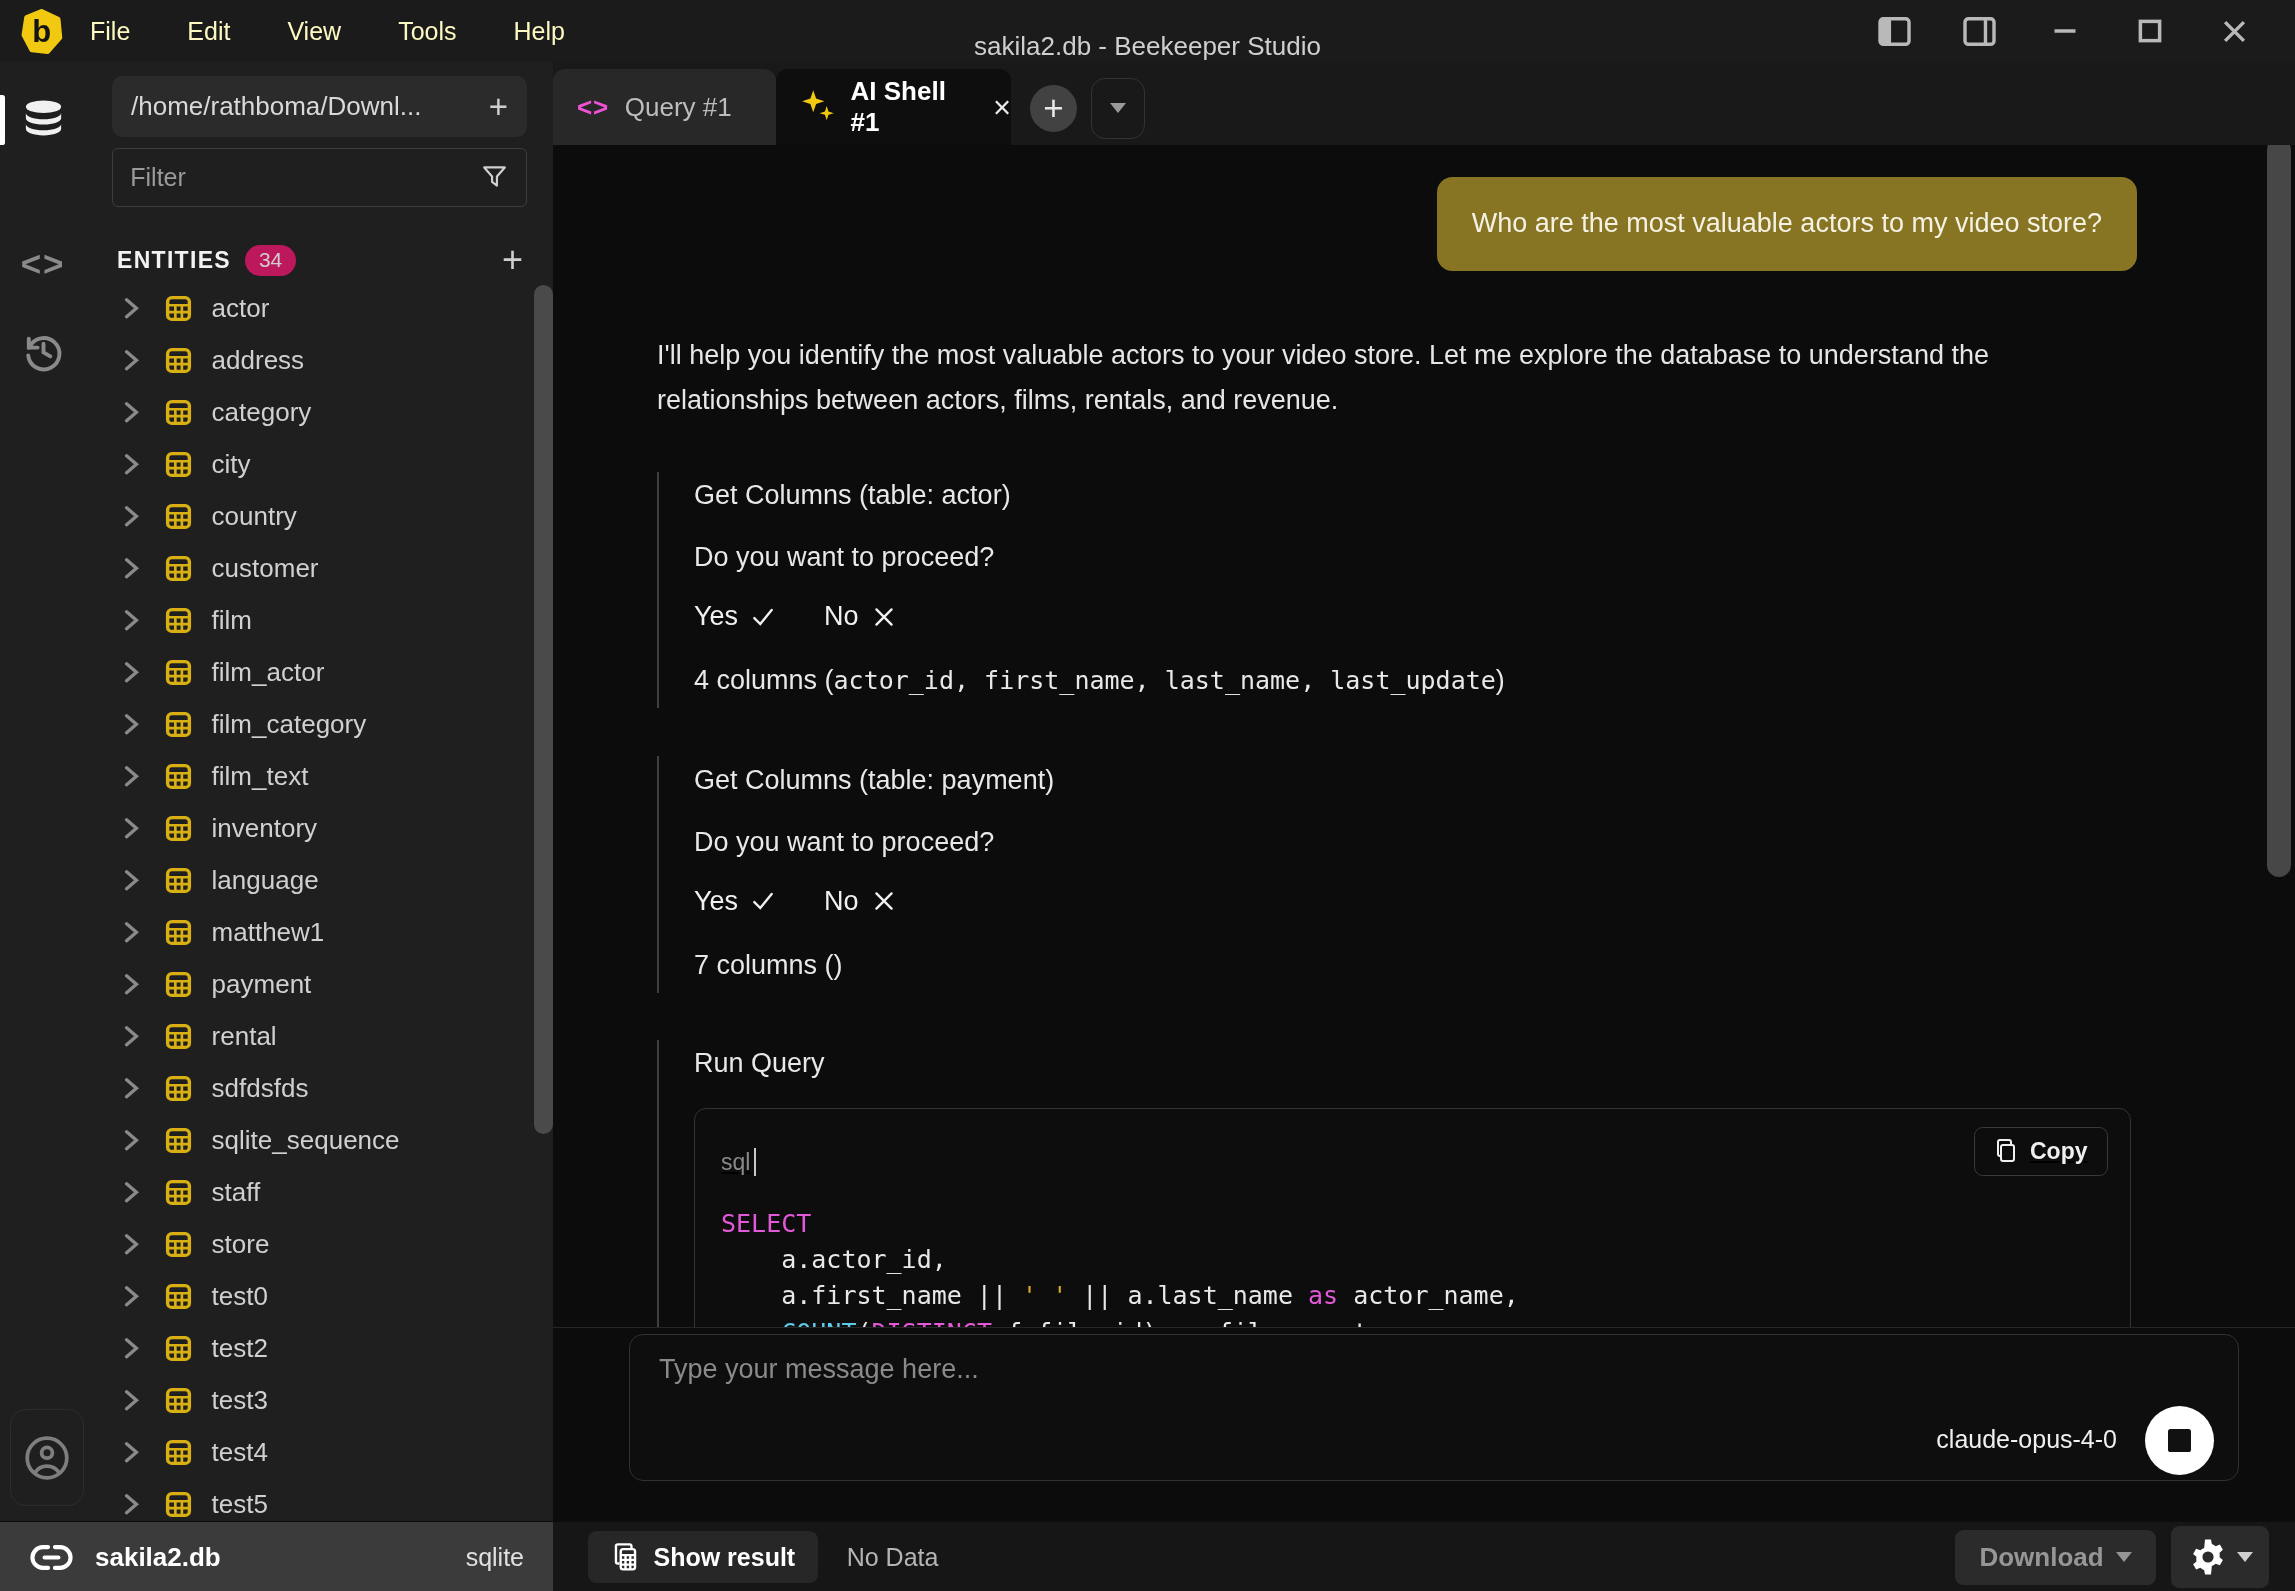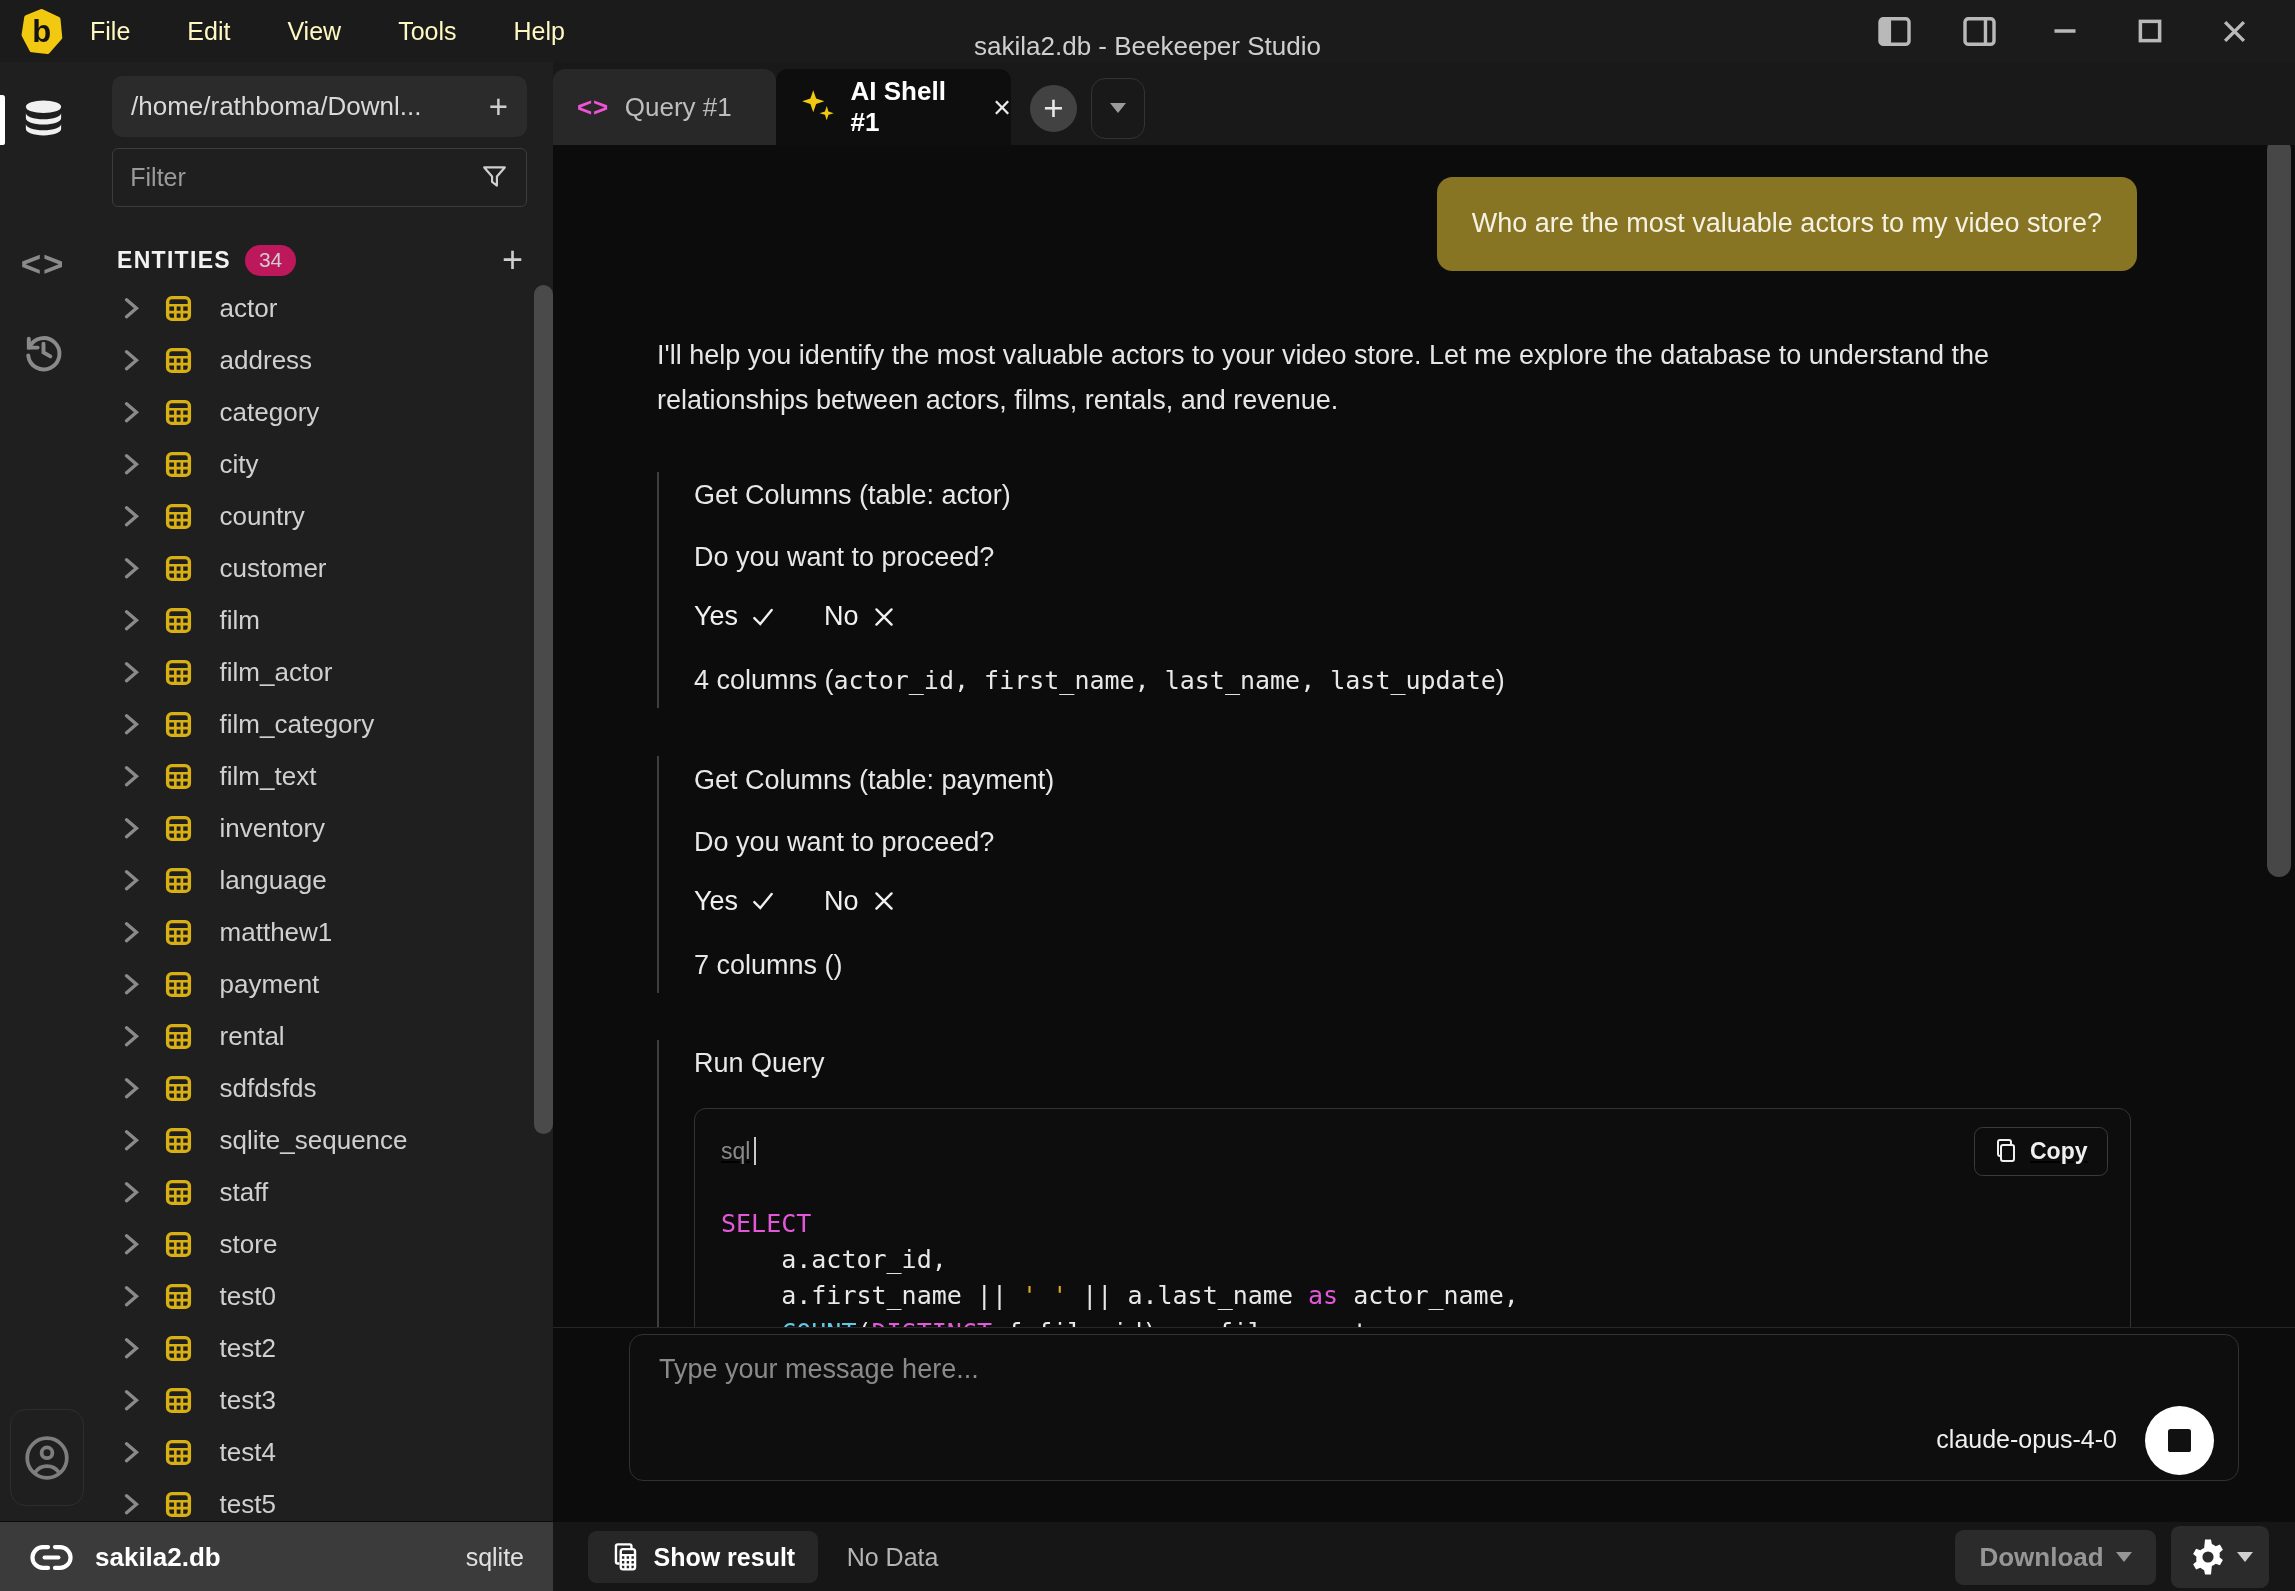--- a/index.html
+++ b/index.html
@@ -40,21 +40,21 @@
   .filter-input::placeholder { color:#9a9a9a; }
   .entities-head { position:absolute; left:31px; top:178px; width:406px; height:40px; display:flex; align-items:center; }
   .entities-label { color:#f2f2f2; font-size:23px; font-weight:bold; letter-spacing:1.3px; }
   .entities-count { margin-left:14px; background:#be185d; color:#cfcfcf; border-radius:17.3px; font-size:21px;
     padding:3.5px 14px; }
   .entities-add { margin-left:auto; color:#cfcfcf; font-size:36px; font-weight:300; line-height:1; }
   .entity-list { position:absolute; left:0; top:220px; width:467px; height:1240px; overflow:hidden; }
   .entity-row { height:52px; display:flex; align-items:center; padding-left:36px; cursor:pointer; }
   .entity-chev { width:26px; display:flex; align-items:center; }
   .entity-icon { margin-left:15.6px; margin-right:19px; display:flex; align-items:center; }
-  .entity-label { color:#d0d0d0; font-size:26px;margin-left:8px; }
+  .entity-label { color:#d0d0d0; font-size:26px; }
   .side-scroll { position:absolute; left:448px; top:223px; width:19px; height:849px; background:#4a4a4a; border-radius:9.5px; }
 
   
   .tabbar { position:absolute; left:553px; top:62px; width:1742px; height:83px; background:#191919; z-index:5; }
   .tab { position:absolute; top:7px; height:76px; border-radius:12px 12px 0 0; display:flex; align-items:center; cursor:pointer; }
   .tab-query { left:0px; width:223px; background:#282828; padding-left:24px; }
   .tab-ai { left:223px; width:235px; background:#0e0e0e; padding-left:22.5px; }
   .tab-code-icon { color:#f052d6; font-size:26px; font-weight:600; letter-spacing:0.9px; margin-right:15.6px; }
   .tab-label { color:#bdbdbd; font-size:26px; }
   .tab-ai .tab-label { color:#fff; font-weight:bold; }
@@ -74,21 +74,21 @@
   .tool-block { margin-top:48px; border-left:2.6px solid #3f3f3f; padding:8.6px 0 12px 35px; width:fit-content; min-width:994px; }
   .tool-title { color:#e8e8e8; font-size:27px; }
   .tool-prompt { margin-top:31px; color:#e8e8e8; font-size:27px; }
   .yesno-row { margin-top:28px; display:flex; align-items:center; gap:48px; }
   .yn-btn { display:flex; align-items:center; gap:12px; background:transparent; border:none; color:#f0f0f0;
     font-size:27px; font-family:inherit; cursor:pointer; padding:0; }
   .tool-result { margin-top:33px; color:#e8e8e8; font-size:27px; }
   .tool-result .mono { font-family:"DejaVu Sans Mono","Liberation Mono",monospace; font-size:25px; }
   .run-block { margin-top:47px; border-left:2.6px solid #3f3f3f; padding:8.6px 0 0 35px; }
   .code-card { margin-top:29px; width:1437px; border:1.7px solid #333; border-radius:12px; background:#0d0d0d; overflow:hidden; }
-  .code-head { display:flex; align-items:center; padding:17.3px 22.5px 7px 26px;text-decoration:underline; }
+  .code-head { display:flex; align-items:flex-end; padding:17.3px 22.5px 7px 26px;text-decoration:underline; }
   .code-lang { color:#8a8a8a; font-size:23px; }
   .code-caret { display:inline-block; width:1.7px; height:28px; background:#c9c9c9; margin-left:3.5px; vertical-align:middle; }
   .copy-btn { margin-left:auto; display:flex; align-items:center; gap:12px; border:1.7px solid #3a3a3a; border-radius:8.6px;
     background:transparent; padding:10.4px 19px; color:#f0f0f0; font-size:23px; font-weight:600; font-family:inherit; cursor:pointer; }
   .code-body { padding:22.5px 26px 26px 26px; font-family:"DejaVu Sans Mono","Liberation Mono",monospace;
     font-size:25px; line-height:1.45; white-space:pre; }
   .tok-plain { color:#e8e8e8; }
   .tok-kw { color:#e358d8; }
   .tok-fn { color:#5fc8e8; }
   .tok-str { color:#d8a827; }

